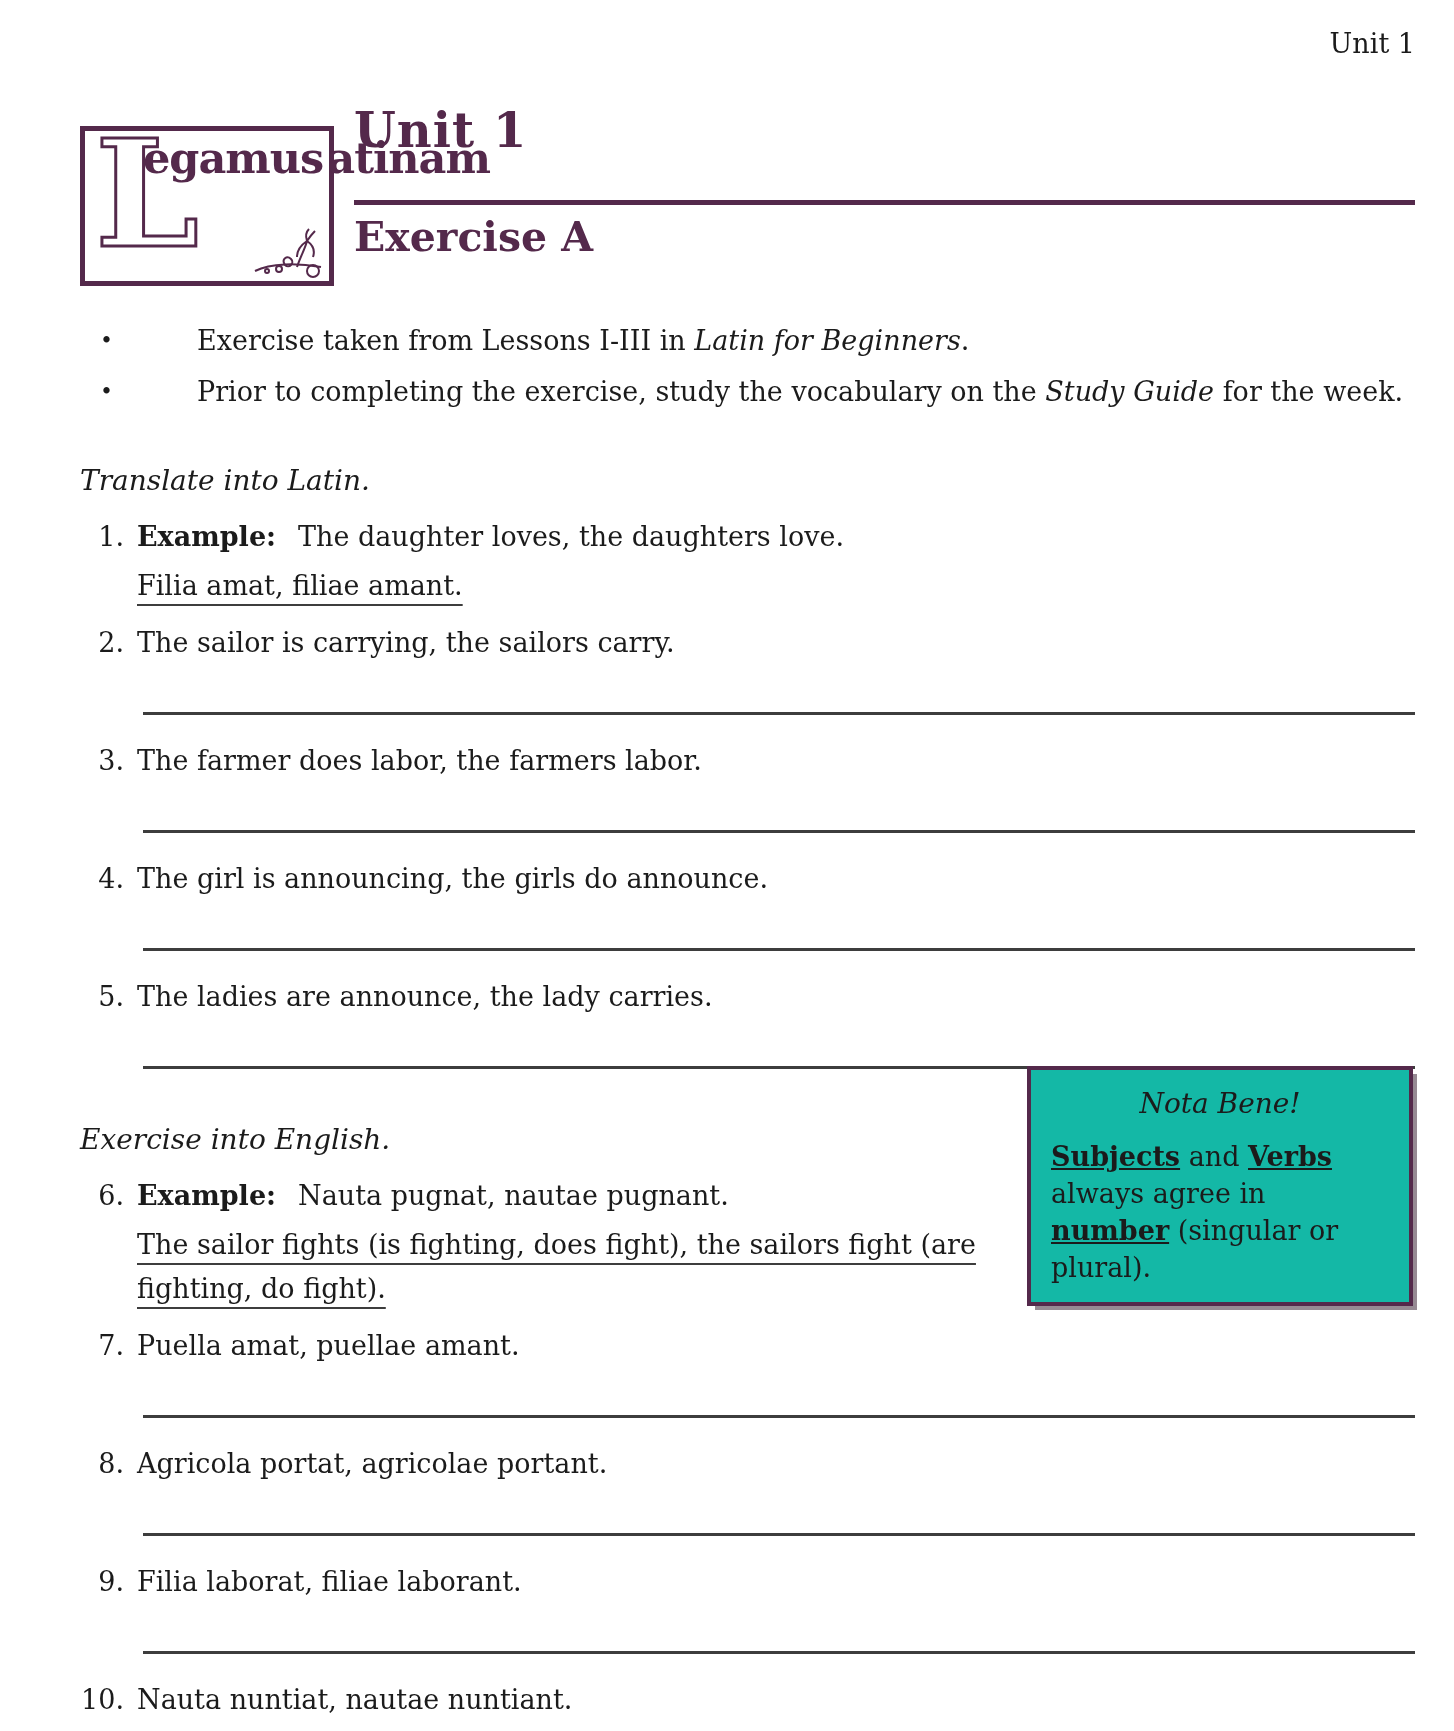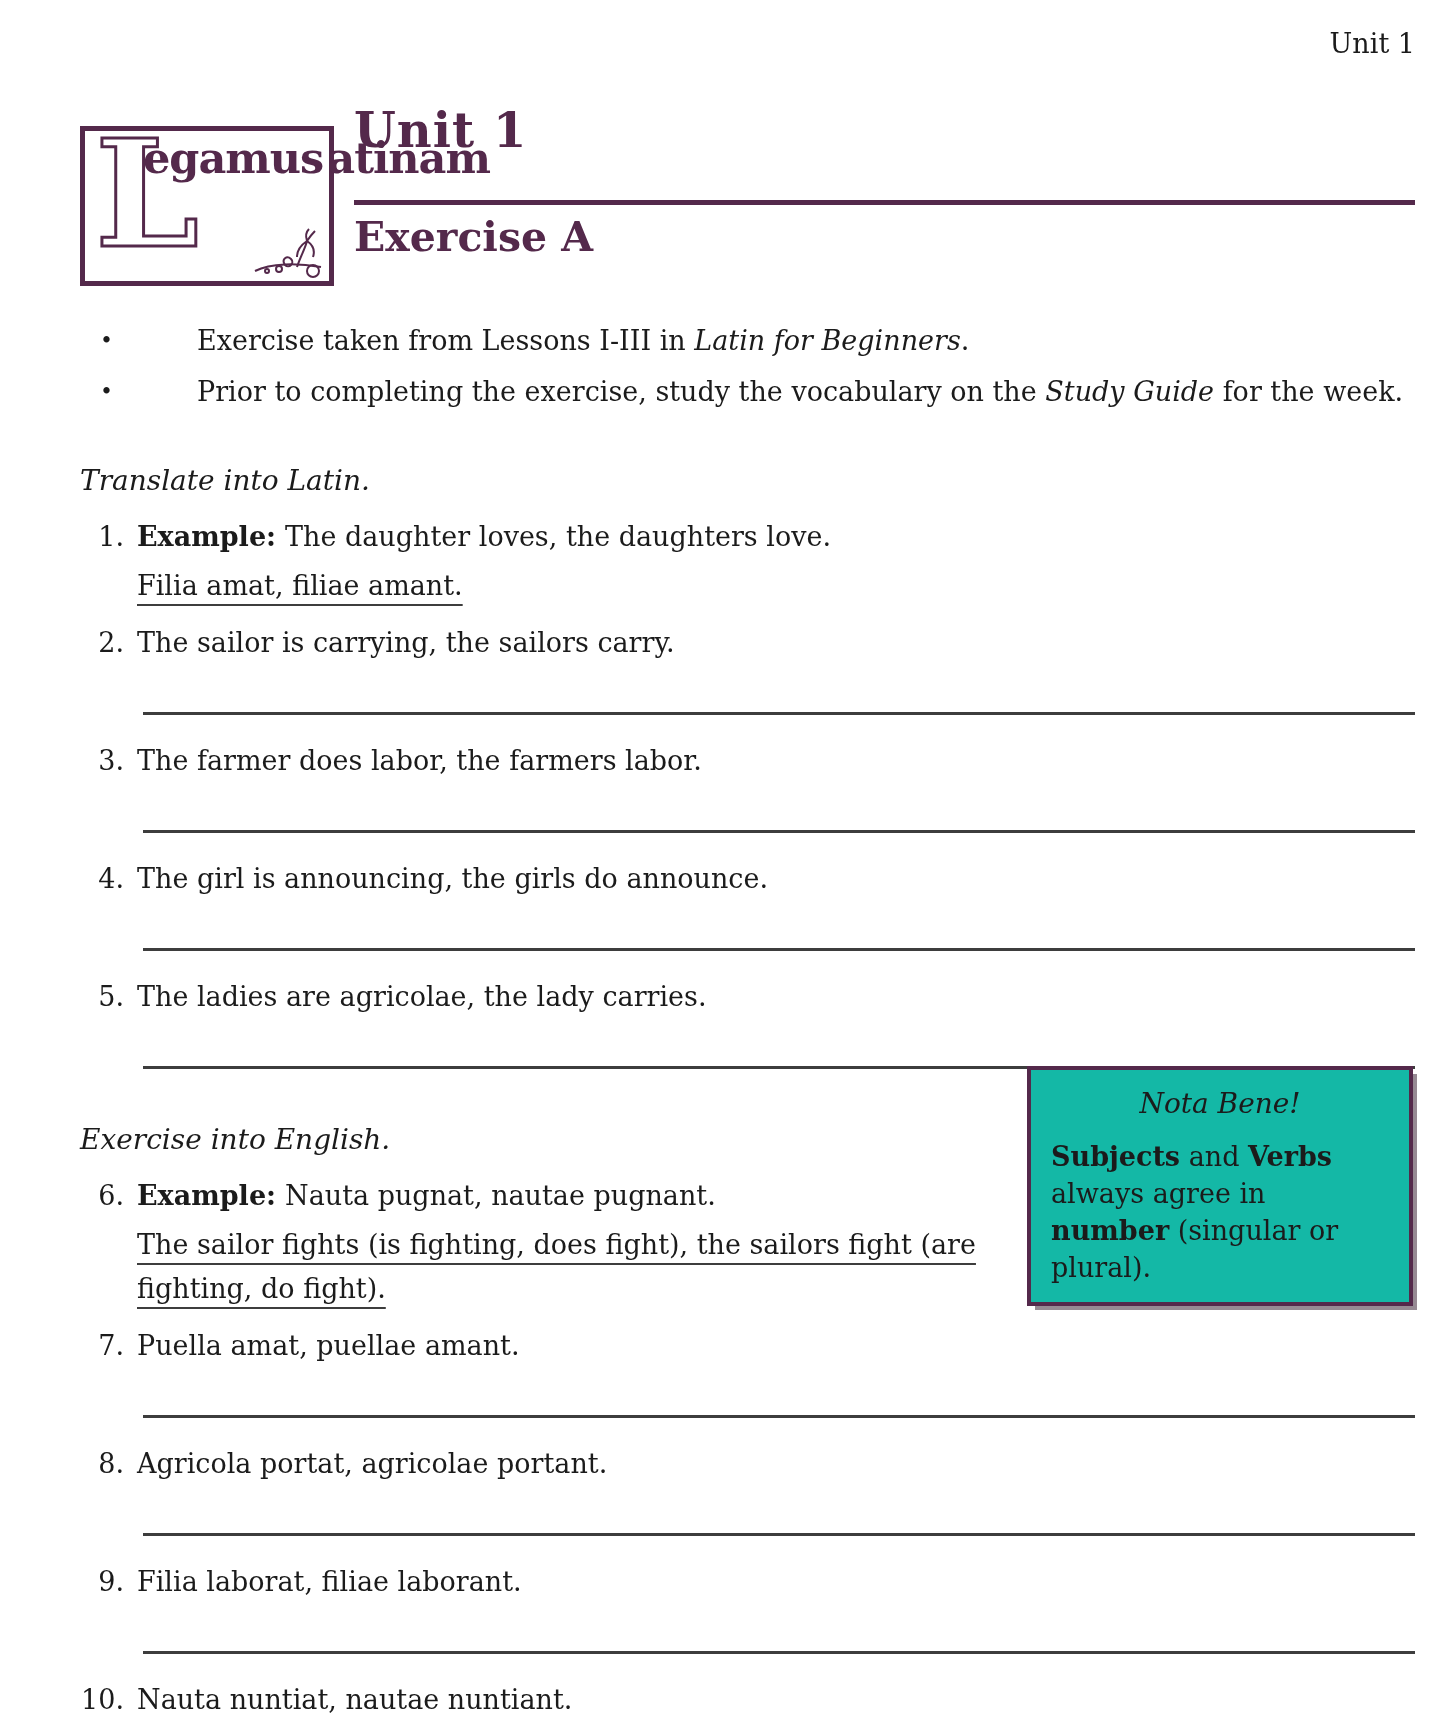--- a/index.html
+++ b/index.html
@@ -69,21 +69,21 @@
   .section-heading{
     font-style:italic;font-size:28px;line-height:34px;
     margin-top:54px;margin-bottom:20px;
   }
   .item{display:flex;line-height:38px;}
   .num{
     width:44px;text-align:right;flex:none;
     margin-right:13px;
   }
   .itext{flex:1;}
-  .exlabel{font-weight:bold;margin-right:9px;}
+  .exlabel{font-weight:bold;margin-right:22px;}
   .answer-text{
     margin-left:57px;margin-top:8px;
     line-height:44px;
     text-decoration:underline;
     text-decoration-thickness:2px;
     text-underline-offset:9px;
     text-decoration-color:var(--line);
   }
   .answer-wide{max-width:840px;}
   .answer-line{
@@ -98,21 +98,21 @@
     border:4px solid var(--plum);
     background:#14b8a6;
     padding:18px 20px 16px 20px;
     box-shadow:6px 6px 0 -2px #968a93;
   }
   .nb-title{
     text-align:center;font-style:italic;font-size:28px;line-height:32px;
     margin-bottom:18px;
   }
   .nb-body{font-size:27px;line-height:37px;}
-  .nb-body b{font-weight:bold;}
+  .nb-body b{font-weight:bold;text-decoration:underline;}
 </style>
 </head>
 <body>
 
 <div class="page">
 
   <div class="page-header">Unit 1</div>
 
   <div class="logo-box">
     <span class="logo-l">L</span>
@@ -171,21 +171,21 @@
     <div class="answer-line"></div>
 
     <div class="item">
       <span class="num">4.</span>
       <span class="itext">The girl is announcing, the girls do announce.</span>
     </div>
     <div class="answer-line"></div>
 
     <div class="item">
       <span class="num">5.</span>
-      <span class="itext">The ladies are agricolae, the lady carries.</span>
+      <span class="itext">The ladies are announce, the lady carries.</span>
     </div>
     <div class="answer-line"></div>
 
     <div class="section-heading">Exercise into English.</div>
 
     <div class="item">
       <span class="num">6.</span>
       <span class="itext"><b class="exlabel">Example:</b><span>Nauta pugnat, nautae pugnant.</span></span>
     </div>
     <div class="answer-text answer-wide">The sailor fights (is fighting, does fight), the sailors fight (are fighting, do fight).</div>

